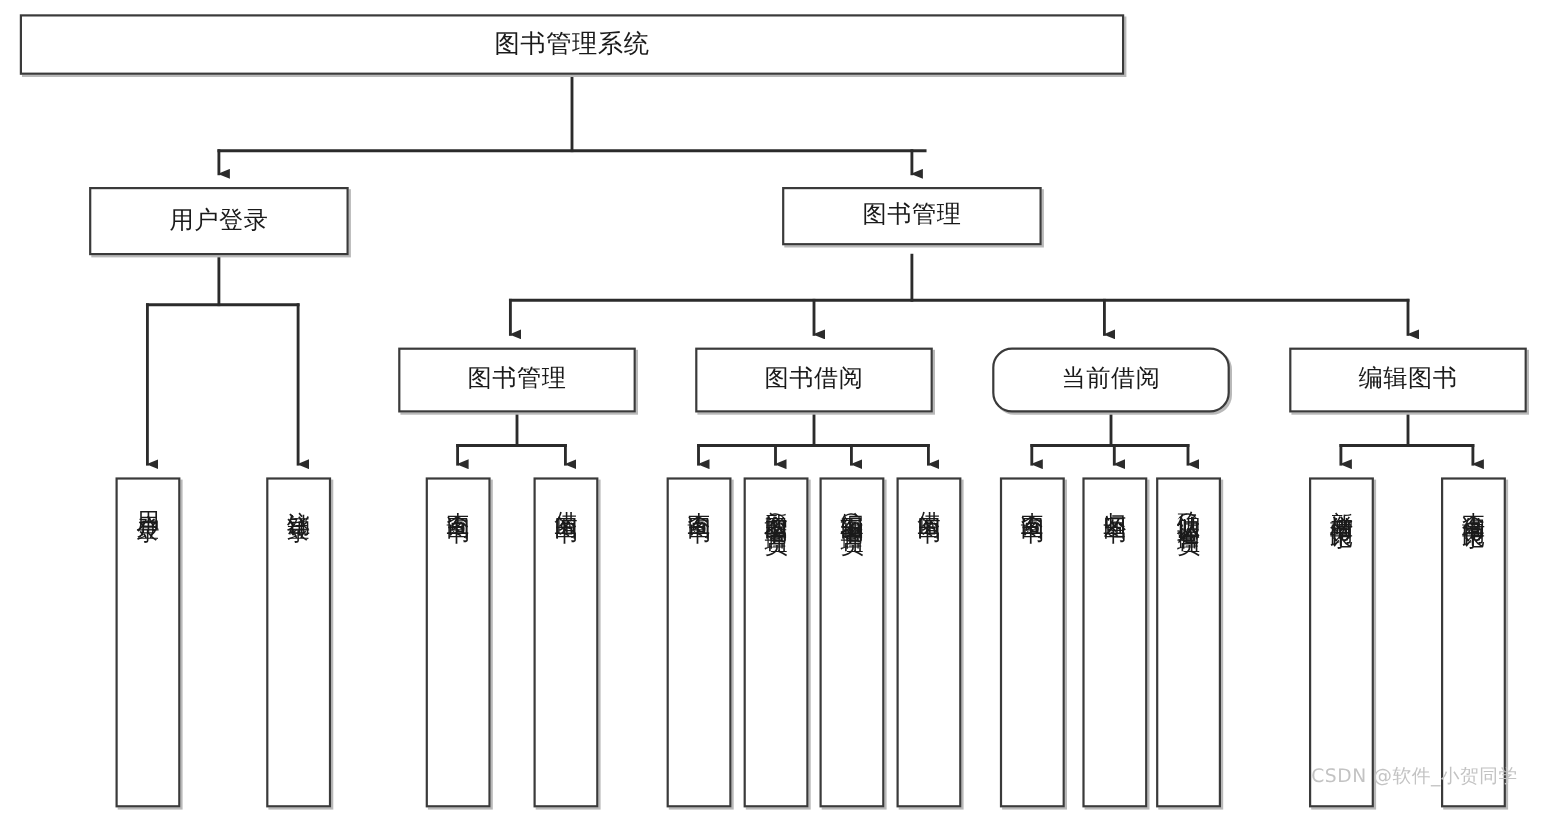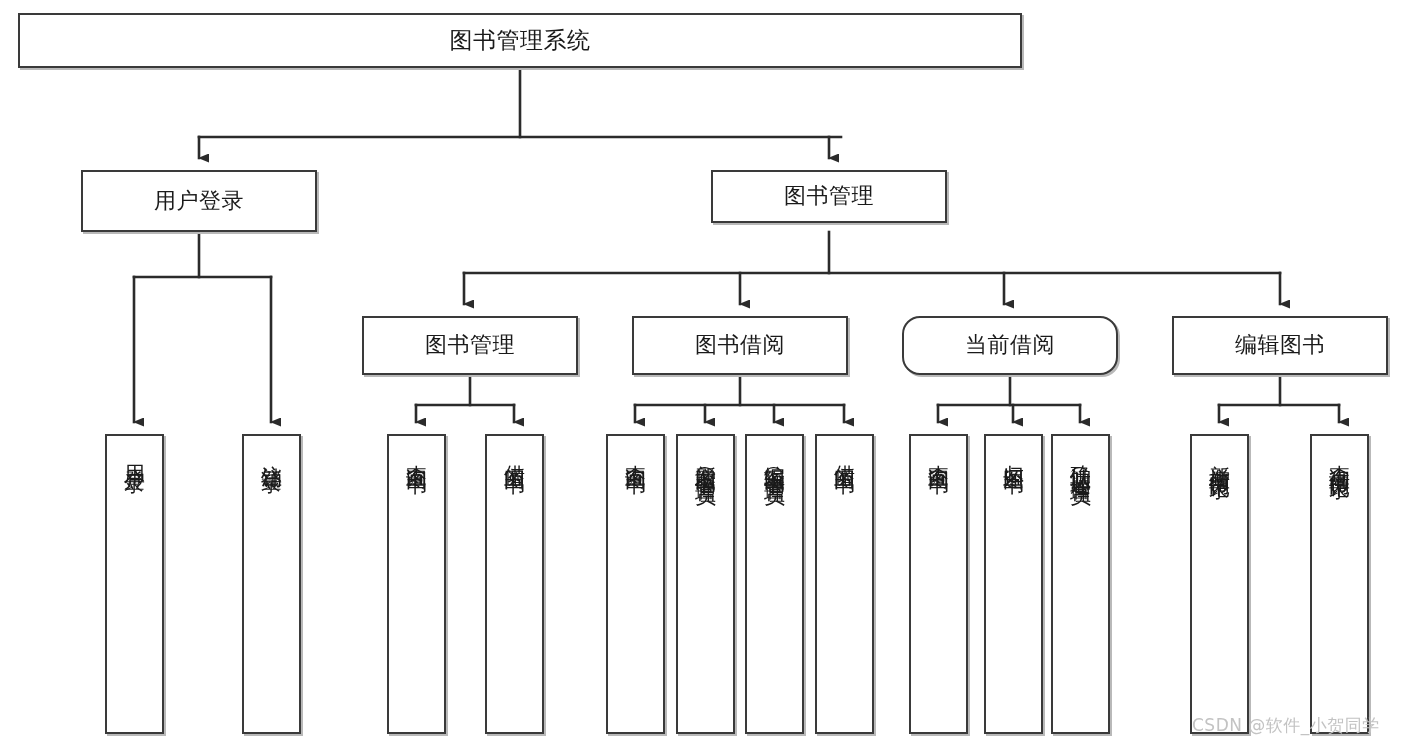--- a/index.html
+++ b/index.html
@@ -189,15 +189,15 @@
         <span class="node-label-v leaf-pad-top">确认归还（管理员）</span>
       </div>
       <div class="node-box leaf shadowed" style="left: 1190px; top: 434px; width: 59px; height: 300px;">
         <span class="node-label-v leaf-pad-top">新增借阅记录</span>
       </div>
       <div class="node-box leaf shadowed" style="left: 1310px; top: 434px; width: 59px; height: 300px;">
         <span class="node-label-v leaf-pad-top">查询借阅记录</span>
       </div>
     </div>
 
-  <div class="watermark" style="left: 1192px; top: 714px;">CSDN @软件_小贺同学</div>
+  <div class="watermark" style="left: 1192px; top: 694px;">CSDN @软件_小贺同学</div>
 
 </div>
 
 </body></html>

